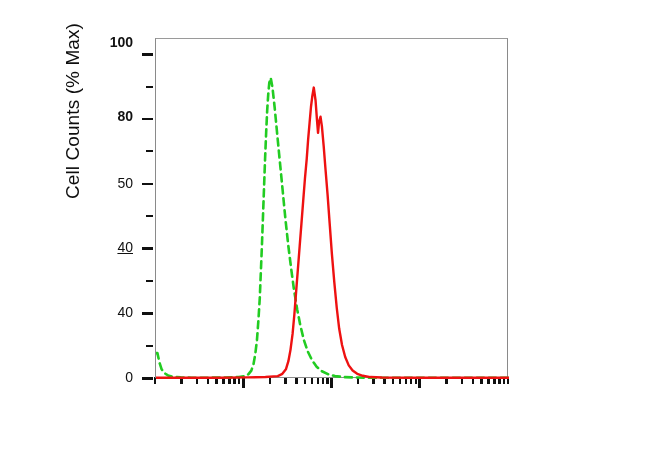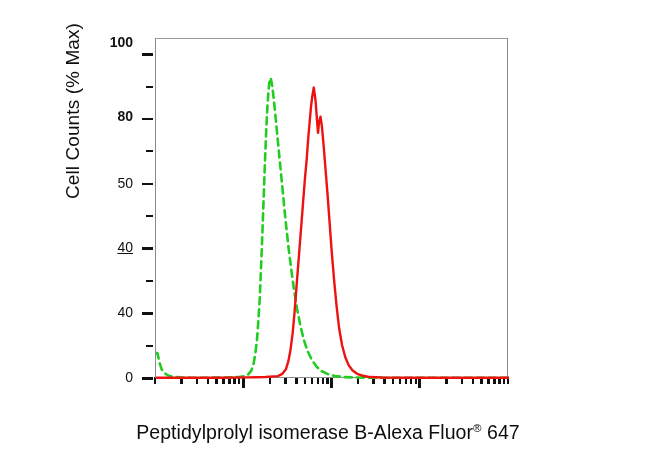--- a/index.html
+++ b/index.html
@@ -137,17 +137,14 @@
       <div class="xmin" style="left: 506.8px; top: 377px;"></div>
     </div>
 
   <div id="plot">
     <svg id="plotsvg" viewBox="0 0 353 340" preserveAspectRatio="none">
       <path id="trace-control" fill="none" stroke-linecap="round" stroke-linejoin="round" d="M0.00 314.10 L1.41 314.10 L3.53 323.81 L5.65 330.29 L8.47 334.17 L12.00 336.44 L16.94 337.73 L24.71 338.38 L35.30 338.70 L52.95 338.70 L70.60 338.54 L82.95 338.06 L88.96 337.09 L92.49 335.14 L95.31 331.58 L97.43 325.43 L99.19 315.71 L100.96 301.14 L102.37 281.71 L103.78 259.05 L104.84 233.14 L105.90 207.24 L106.96 178.10 L108.02 148.95 L109.08 119.81 L110.14 93.90 L111.20 71.24 L112.25 55.05 L113.31 43.71 L114.73 38.86 L116.49 48.57 L118.61 68.00 L121.08 93.90 L123.90 123.05 L126.73 152.19 L129.55 181.33 L132.38 207.24 L135.20 229.90 L138.02 250.95 L141.20 270.38 L144.38 286.57 L147.91 301.14 L151.79 312.48 L156.03 321.22 L160.62 327.70 L165.91 332.23 L171.91 335.14 L178.97 337.09 L187.80 338.06 L201.21 338.54 L222.39 338.70 L264.75 338.70 L317.70 338.70 L353.00 338.70" stroke="#22cc22" stroke-width="2.6" stroke-dasharray="7 5"></path>
       <path id="trace-sample" fill="none" stroke-linecap="round" stroke-linejoin="round" d="M0.00 338.70 L63.54 338.70 L91.78 338.38 L109.43 338.06 L121.78 337.09 L126.37 334.82 L129.90 330.29 L132.38 322.19 L134.49 310.86 L136.61 294.67 L138.38 275.24 L140.14 252.57 L141.91 229.90 L143.67 207.24 L145.44 184.57 L147.20 161.90 L148.97 139.24 L150.73 119.81 L152.14 100.38 L153.56 84.19 L154.97 68.00 L156.38 56.67 L157.79 48.57 L159.56 61.52 L160.97 80.95 L162.03 93.90 L163.09 82.57 L164.50 77.71 L165.91 87.43 L167.67 106.86 L169.44 129.52 L171.56 155.43 L173.68 184.57 L175.79 213.71 L178.27 242.86 L180.74 268.76 L183.21 289.81 L186.03 306.00 L189.21 317.98 L192.74 326.40 L196.62 331.58 L201.21 334.82 L206.86 336.76 L214.27 338.06 L225.92 338.54 L254.16 338.70 L300.05 338.70 L353.00 338.70" stroke="#ee1111" stroke-width="2.4"></path>
     </svg>
   </div>
 
-  <div id="caption">
-    <span>Peptidylprolyl isomerase B-Alexa Fluor</span><sup>®</sup>&nbsp;<span>647</span>
-  </div>
 
 </div>
 
 </body></html>

